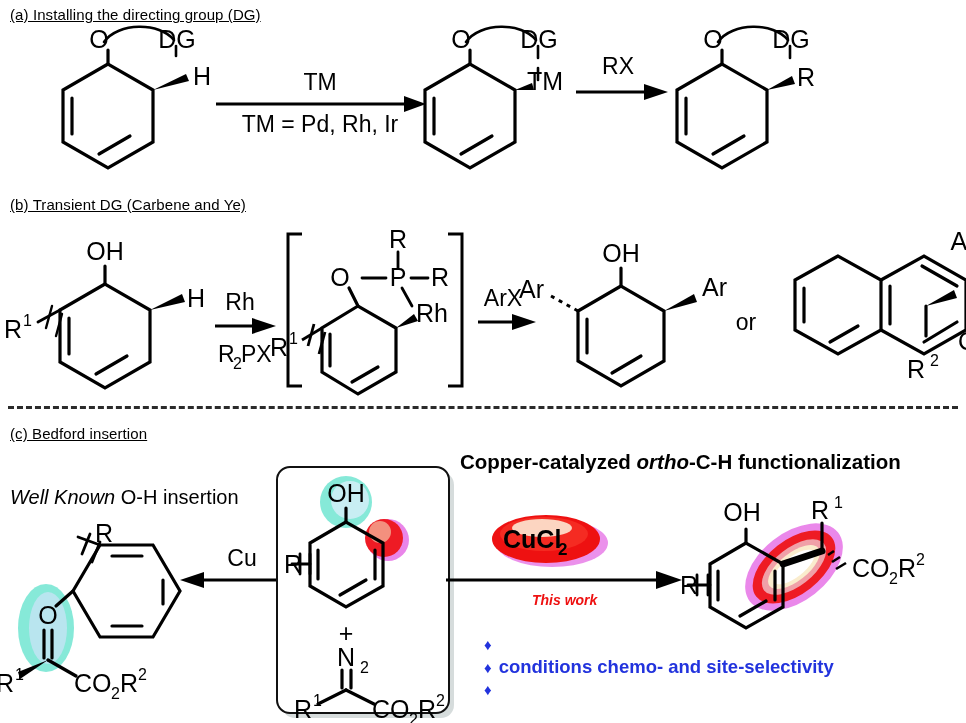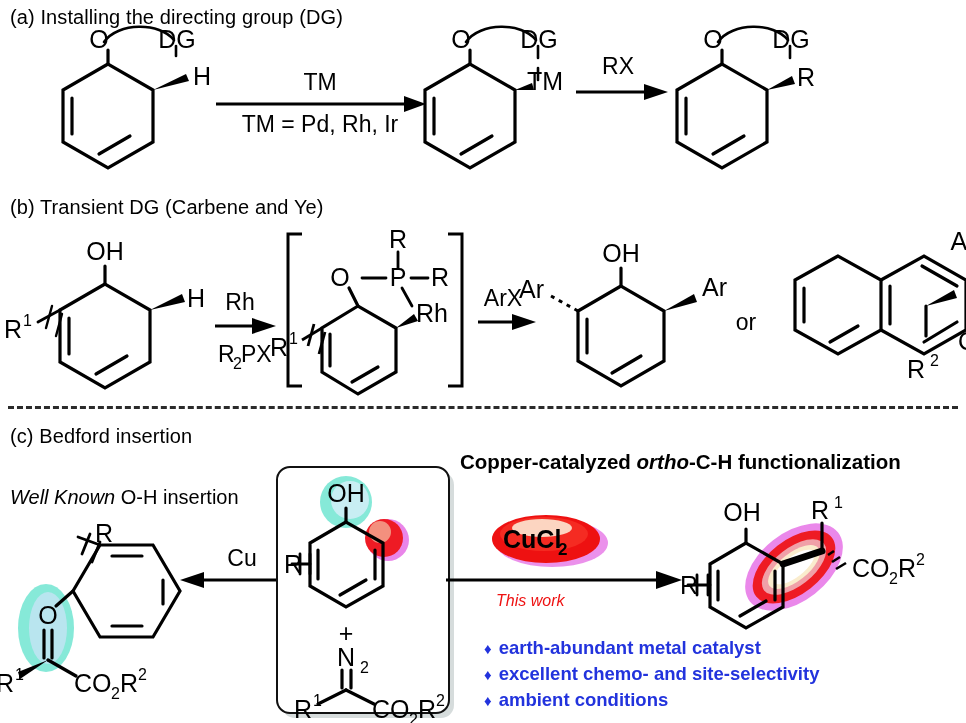--- a/index.html
+++ b/index.html
@@ -1,23 +1,23 @@
 <!DOCTYPE html>
 <html><head>
 <meta charset="utf-8">
 <style>
   html,body{margin:0;padding:0;background:#ffffff;}
   body{width:966px;height:723px;position:relative;overflow:hidden;
        font-family:"Liberation Sans",sans-serif;color:#000;}
   .abs{position:absolute;}
-  .hdr{font-size:20px;letter-spacing:.1px;white-space:nowrap;}
+  .hdr{font-size:15px;letter-spacing:.1px;white-space:nowrap;text-decoration:underline;}
   .bigbold{font-weight:bold;font-size:20.5px;white-space:nowrap;margin-top:28px;}
   .wk{font-size:20px;white-space:nowrap;text-align:center;}
   .wk i{font-style:italic;}
-  .thiswork{font-weight:normal;font-style:italic;font-size:16px;white-space:nowrap;}
+  .thiswork{font-weight:bold;font-style:italic;font-size:14px;white-space:nowrap;margin-left:36px;}
   .bullet-row{font-weight:bold;font-size:18.5px;white-space:nowrap;display:flex;align-items:center;gap:7px;}
   .bullet-dia{font-size:15px;line-height:1;}
   svg{display:block;overflow:visible;}
   text{font-family:"Liberation Sans",sans-serif;fill:#000;}
   .at{font-size:25px;}
   .atsm{font-size:16px;}
   .cond{font-size:23px;}
   .dash-div{position:absolute;left:8px;top:406px;width:950px;height:0;
             border-top:3px dashed #2b2b2b;}
   .cbox{position:absolute;left:276px;top:466px;width:170px;height:244px;
@@ -352,23 +352,21 @@
   <text class="atsm" x="158" y="13">1</text>
   <text class="at" x="176" y="82">CO</text>
   <text class="atsm" x="213" y="89">2</text>
   <text class="at" x="222" y="82">R</text>
   <text class="atsm" x="240" y="70">2</text>
 </svg>
 
 <div class="abs" style="left:484px;top:637px;display:flex;flex-direction:column;gap:4px;color:#2233dd;">
   <div class="bullet-row">
     <span class="bullet-dia">♦</span>
-    <span>earth-abundant metal catalyst</span>
   </div>
   <div class="bullet-row">
     <span class="bullet-dia">♦</span>
-    <span>excellent chemo- and site-selectivity</span>
+    <span>conditions chemo- and site-selectivity</span>
   </div>
   <div class="bullet-row">
     <span class="bullet-dia">♦</span>
-    <span>ambient conditions</span>
   </div>
 </div>
 
 </body></html>

